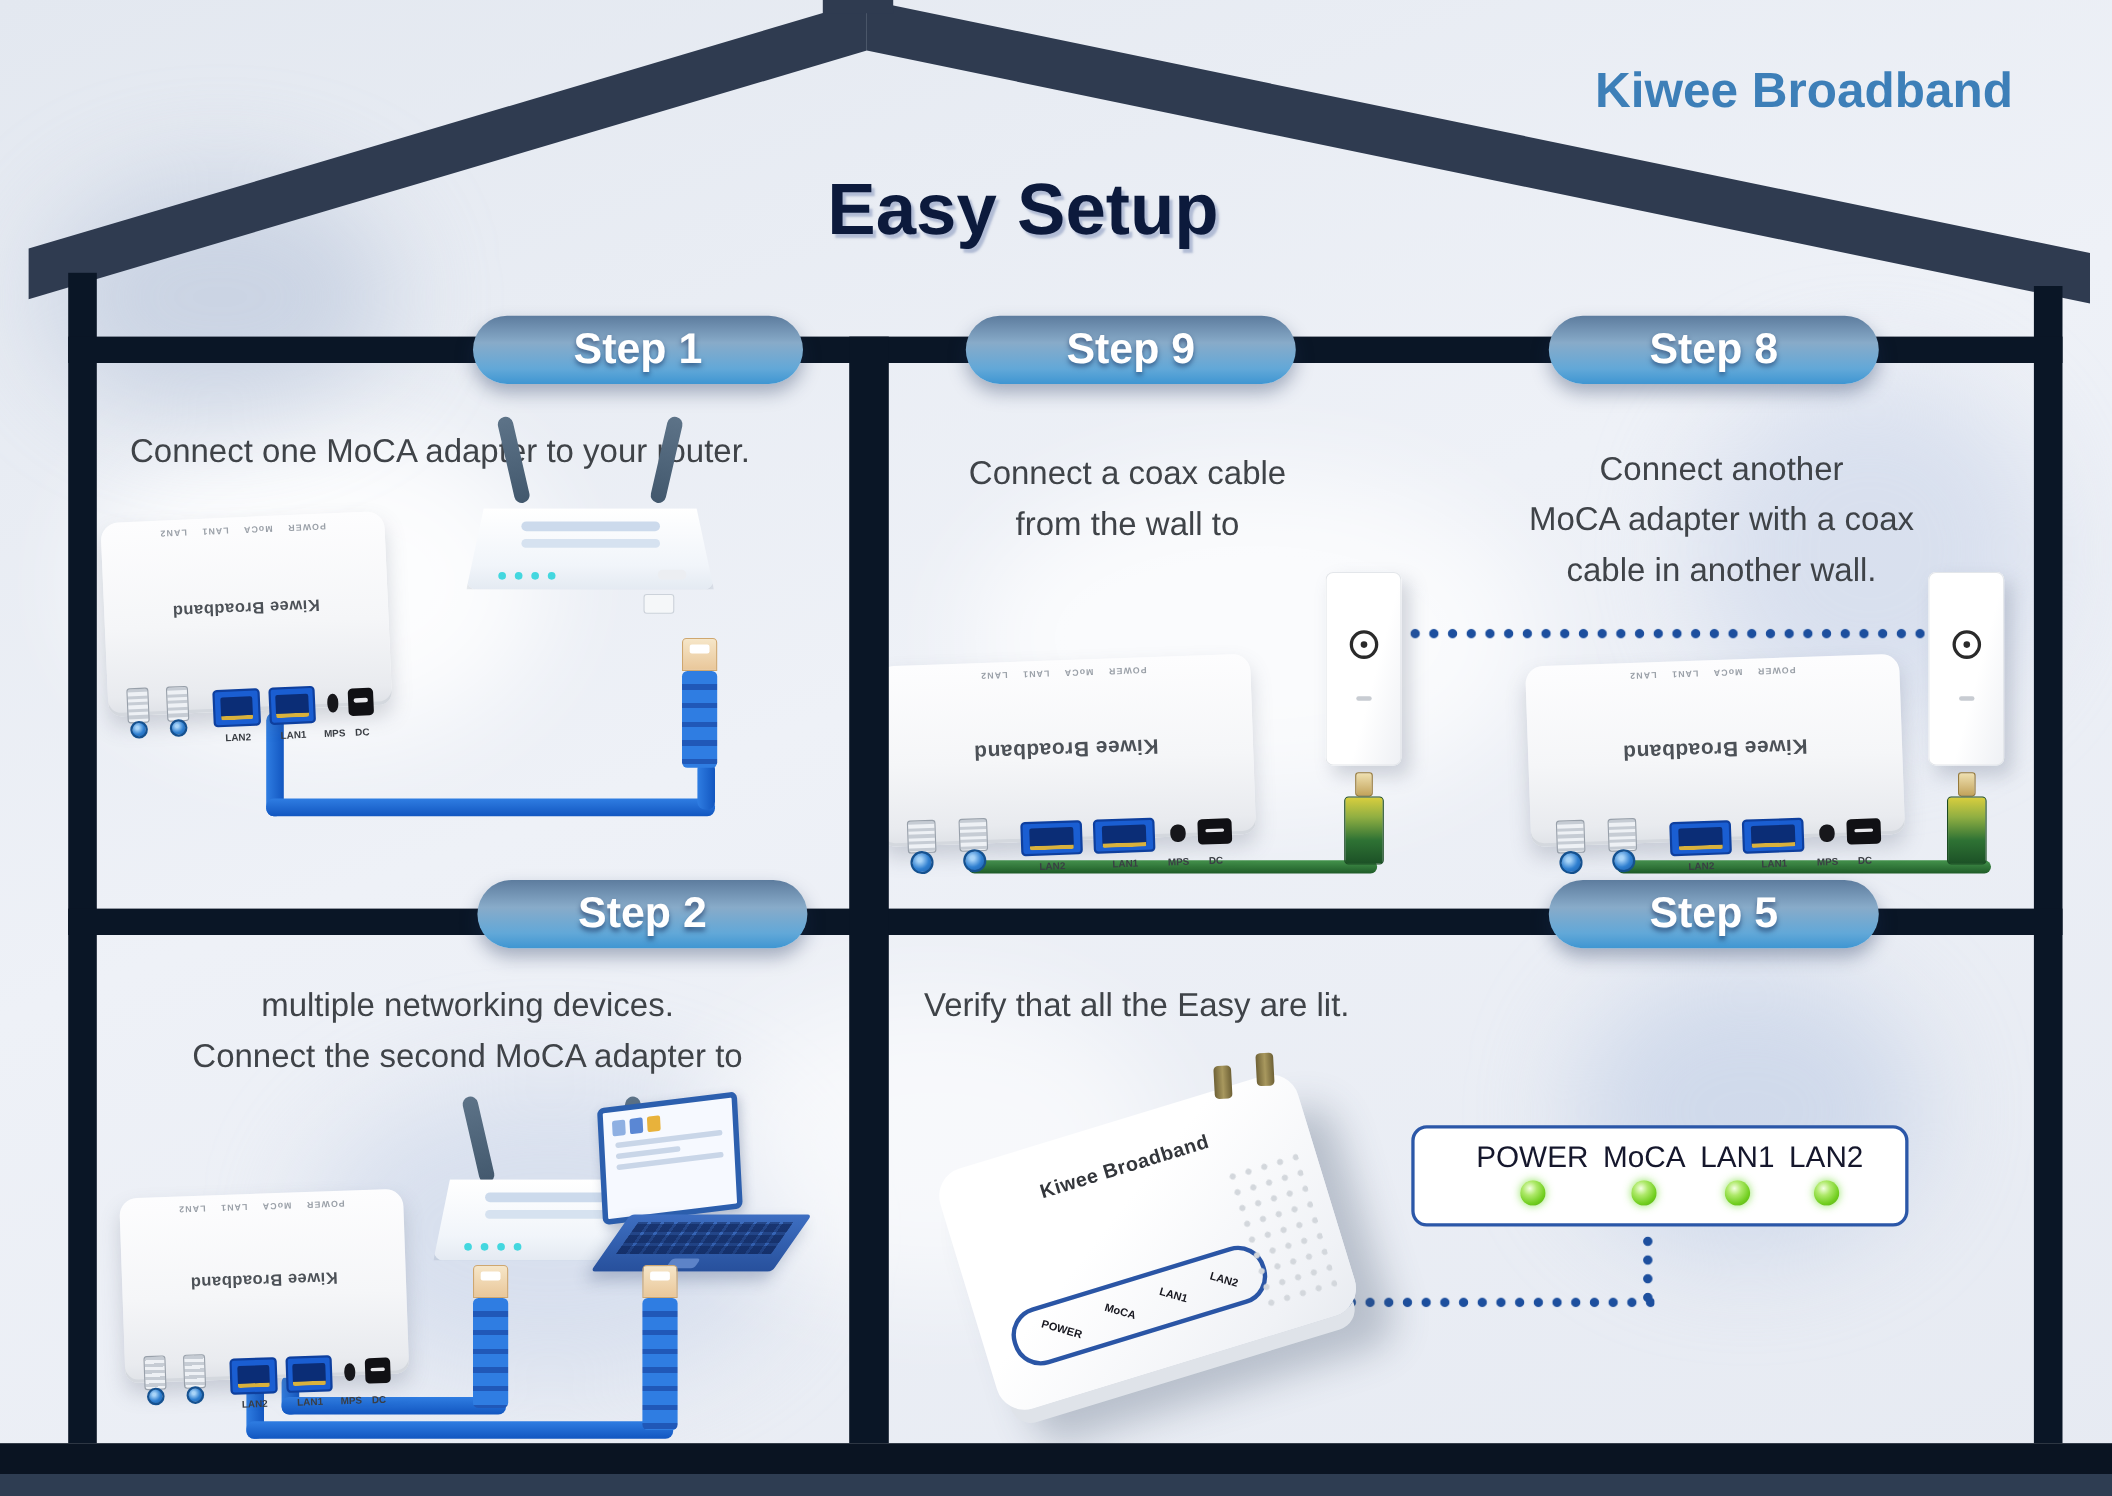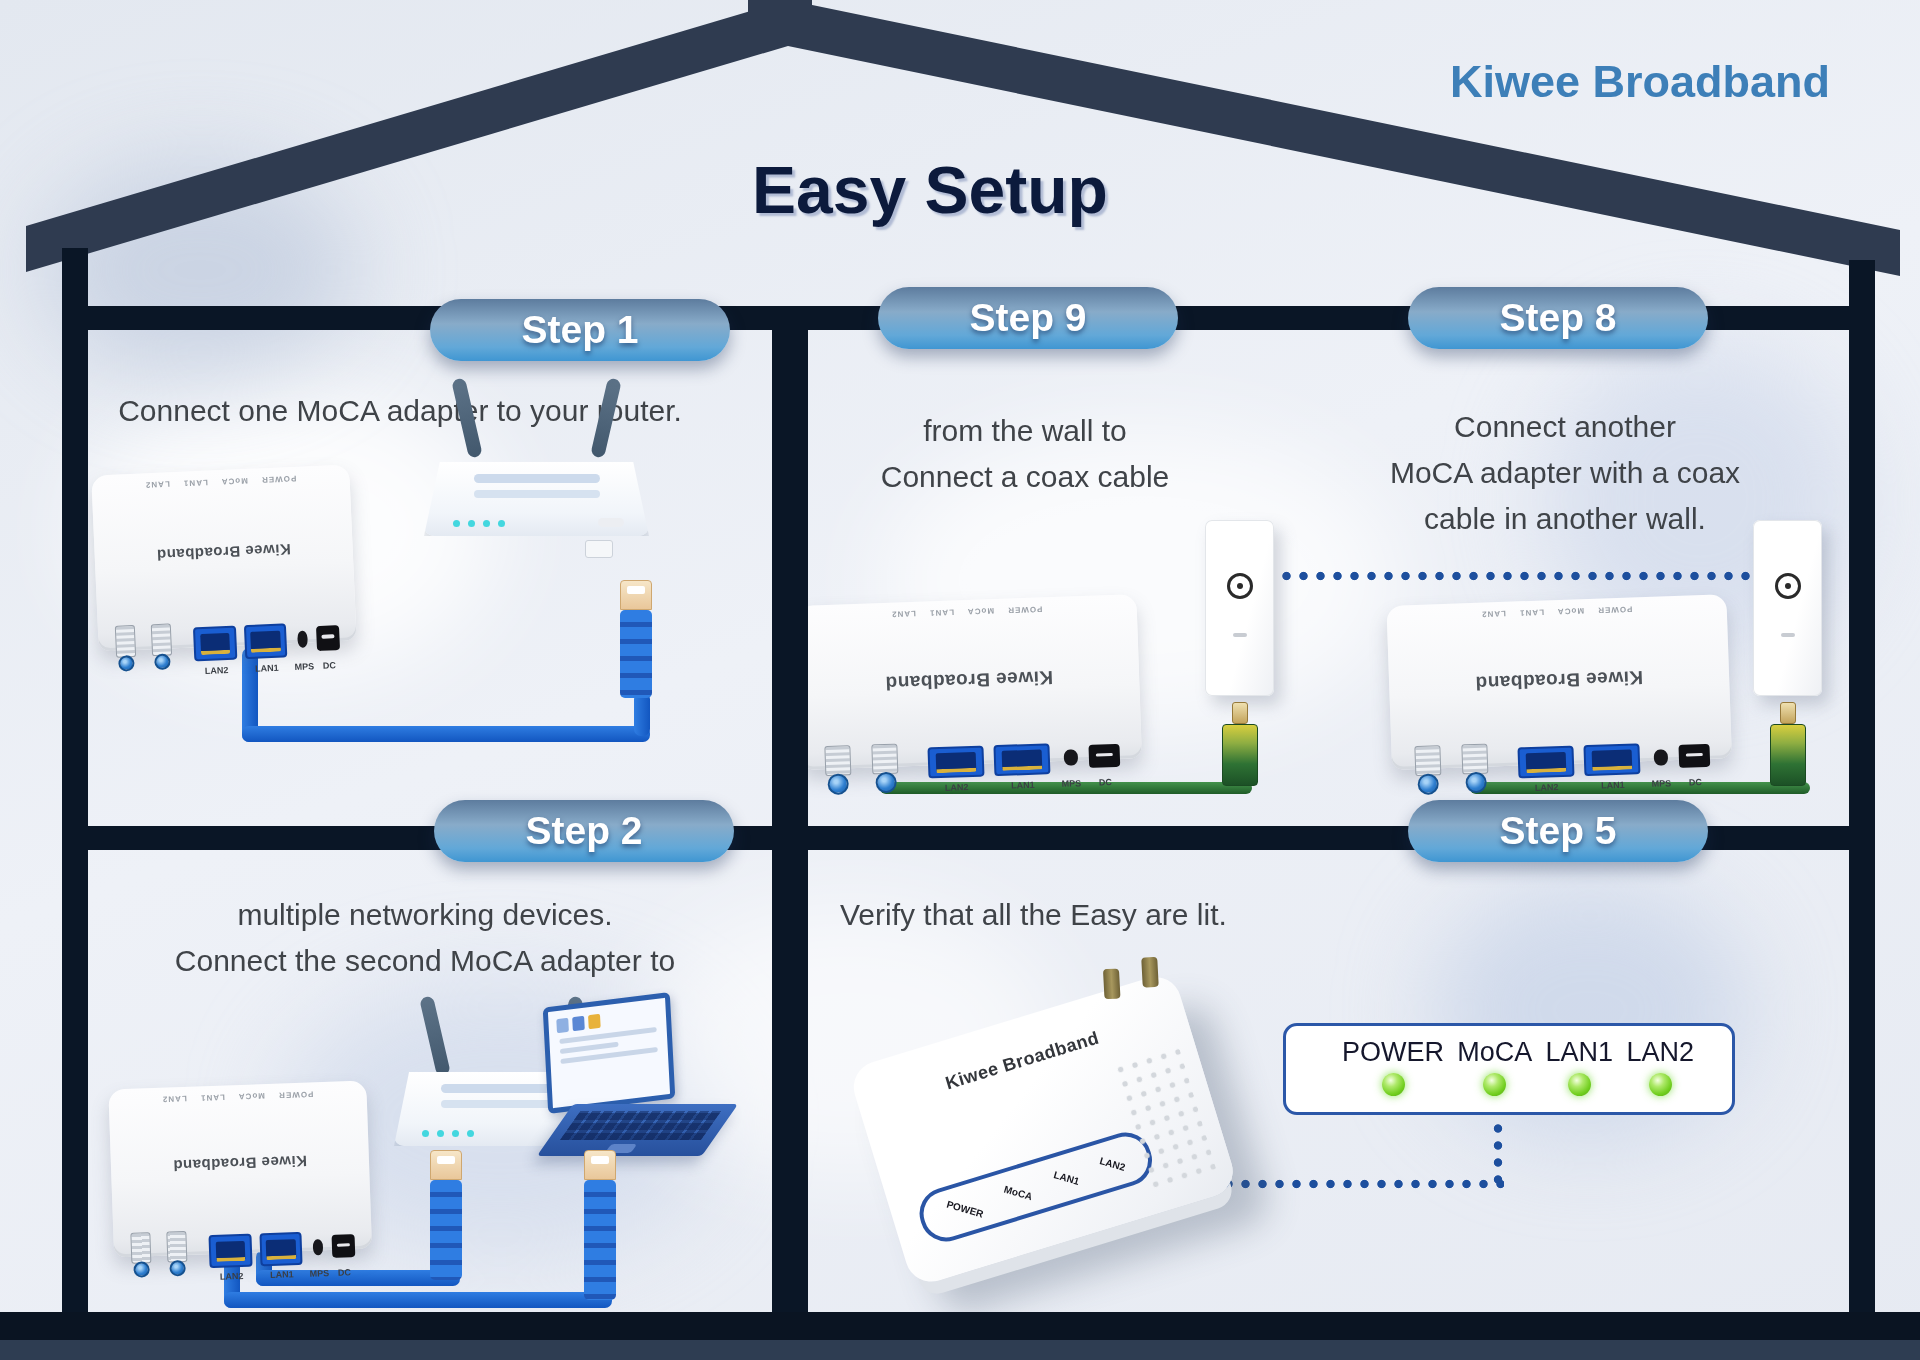--- a/index.html
+++ b/index.html
@@ -31,21 +31,21 @@
   
   .brand-logo{position:absolute;left:1370px;top:56px;width:460px;text-align:right;font-size:45px;font-weight:700;color:#3d7fb8;z-index:5;}
   .page-title{position:absolute;left:650px;top:152px;width:560px;text-align:center;font-size:66px;font-weight:800;color:#0c1a3c;
               text-shadow:3px 3px 2px rgba(130,145,185,.55);z-index:5;}
 
   
   .pill{position:absolute;width:300px;height:62px;border-radius:40px;display:flex;align-items:center;justify-content:center;
         font-size:39px;font-weight:700;color:#ffffff;z-index:6;
         background:linear-gradient(180deg,#5d7c9e 0%,#88abc9 40%,#62a8d8 78%,#3f96d2 100%);
         box-shadow:0 8px 16px rgba(25,45,85,.35);text-shadow:0 3px 5px rgba(12,35,80,.55);}
-  .pill-s1{left:430px;top:299px;} .pill-s2{left:878px;top:287px;} .pill-s3{left:1408px;top:287px;}
+  .pill-s1{left:430px;top:287px;} .pill-s2{left:878px;top:287px;} .pill-s3{left:1408px;top:287px;}
   .pill-s4{left:434px;top:800px;} .pill-s5{left:1408px;top:800px;}
 
   
   .instr{position:absolute;font-size:30px;line-height:46px;color:#3f4348;text-align:center;z-index:2;}
   .instr-s1{left:90px;top:388px;width:620px;}
   .instr-s2{left:820px;top:408px;width:410px;}
   .instr-s3{left:1330px;top:404px;width:470px;}
   .instr-s4{left:110px;top:892px;width:630px;}
   .instr-s5{left:840px;top:892px;width:460px;text-align:left;}
 
@@ -194,22 +194,22 @@
   <div class="pill pill-s1">Step 1</div>
   <div class="pill pill-s2">Step 9</div>
   <div class="pill pill-s3">Step 8</div>
   <div class="pill pill-s4">Step 2</div>
   <div class="pill pill-s5">Step 5</div>
 
   <div class="instr instr-s1">
     <div>Connect one MoCA adapter to your router.</div>
   </div>
   <div class="instr instr-s2">
+    <div>Connect a coax cable</div>
     <div>from the wall to</div>
-    <div>Connect a coax cable</div>
   </div>
   <div class="instr instr-s3">
     <div>Connect another</div>
     <div>MoCA adapter with a coax</div>
     <div>cable in another wall.</div>
   </div>
   <div class="instr instr-s4">
     <div>multiple networking devices.</div>
     <div>Connect the second MoCA adapter to</div>
   </div>

